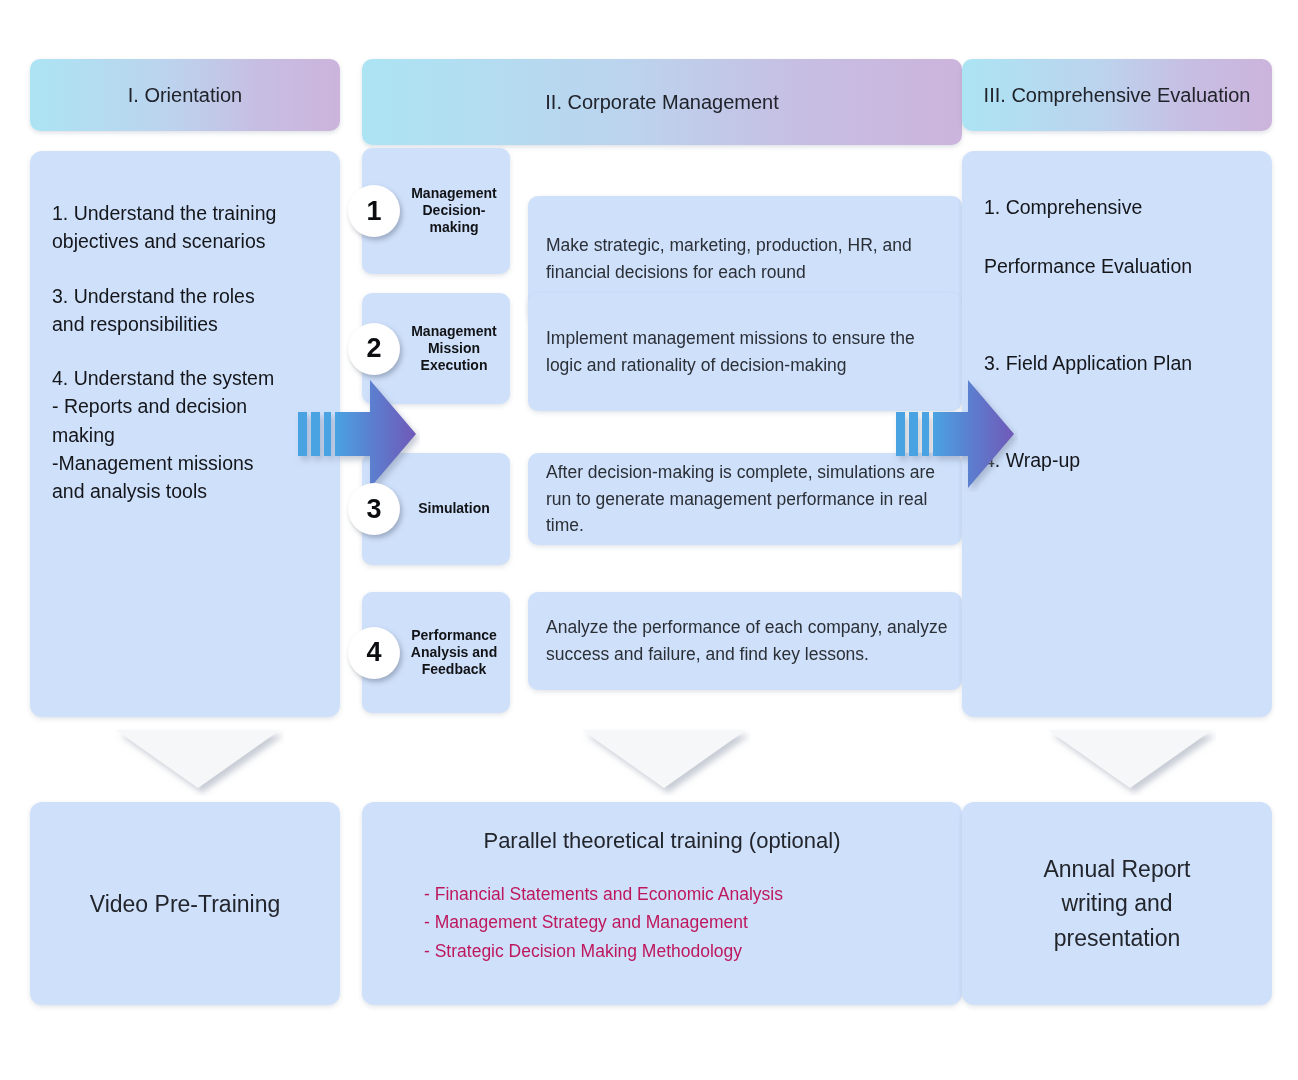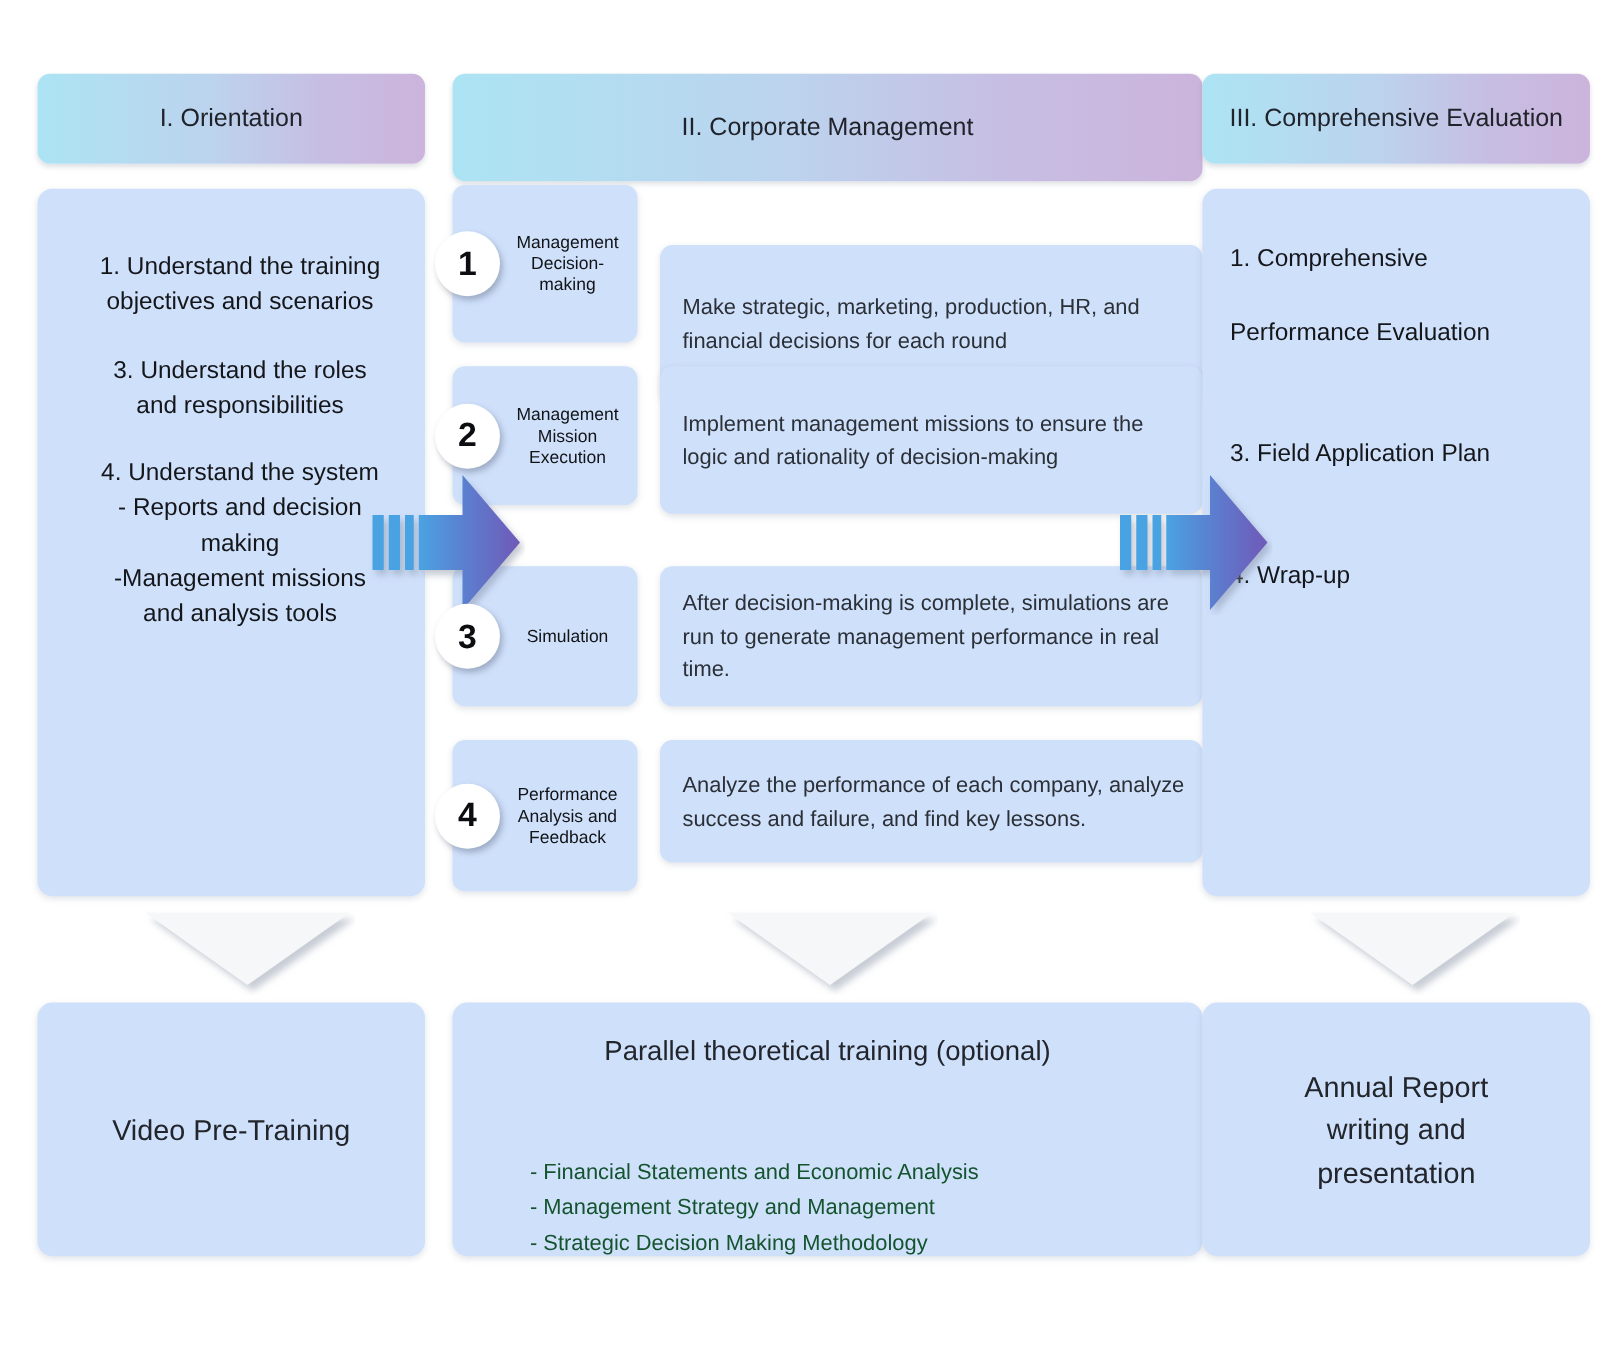--- a/index.html
+++ b/index.html
@@ -33,36 +33,36 @@
     box-shadow:0 2px 4px rgba(120,130,150,.25);
   }
 
   
   #col1-header{left:30px;top:59px;width:310px;height:72px;}
   #col1-body{left:30px;top:151px;width:310px;height:566px;}
   #col1-list{
     position:absolute;left:22px;top:48px;width:280px;
     font-size:19.5px;line-height:1.45;color:#14161a;
   }
-  #col1-list .item{margin-bottom:26px;white-space:pre-line;text-align:center;}
+  #col1-list .item{margin-bottom:26px;white-space:pre-line;}
   #col1-list .item:last-child{margin-bottom:0;}
 
   
   #col2-header{left:362px;top:59px;width:600px;height:86px;}
   .step-chip{
     position:absolute;left:362px;width:148px;
     background:#cfe0fb;border-radius:10px;
     box-shadow:0 2px 5px rgba(120,130,150,.22);
     box-sizing:border-box;
   }
   .step-chip .chip-label{
     position:absolute;left:44px;right:8px;top:50%;
     transform:translateY(-50%);
     text-align:center;
-    font-size:14px;font-weight:normal;line-height:1.22;
+    font-size:14px;font-weight:bold;line-height:1.22;
     color:#111316;white-space:pre-line;
   }
   .num-badge{
     position:absolute;left:-14px;top:50%;
     transform:translateY(-50%);
     width:52px;height:52px;border-radius:50%;
     background:#ffffff;
     box-shadow:2px 3px 5px rgba(80,90,110,.40);
     display:flex;align-items:center;justify-content:center;
     font-size:27px;font-weight:bold;color:#0c0d10;
@@ -101,21 +101,21 @@
     text-align:center;
     font-size:23px;line-height:1.5;color:#22252b;
     white-space:pre-line;
   }
   #bottom2-title{
     position:absolute;left:0;right:0;top:26px;
     text-align:center;font-size:22px;color:#22252b;
   }
   #bottom2-list{
     position:absolute;left:62px;top:78px;
-    font-size:17.5px;line-height:1.62;color:#14532d;margin-top:43px;
+    font-size:17.5px;line-height:1.62;color:#be185d;
   }
 
   
   .big-arrow{position:absolute;width:128px;height:116px;z-index:5;}
   #arrow1{left:292px;top:376px;}
   #arrow2{left:890px;top:376px;}
 
   
   .down-arrow{position:absolute;width:172px;height:72px;z-index:4;}
   #down1{left:112px;top:724px;}
@@ -162,21 +162,21 @@
 Execution</div>
   </div>
   <div class="desc-box" style="top:293px;height:118px;">
     <div class="desc-text">Implement management missions to ensure the logic and rationality of decision-making</div>
   </div>
 
   <div class="step-chip" style="top:453px;height:112px;">
     <div class="num-badge">3</div>
     <div class="chip-label">Simulation</div>
   </div>
-  <div class="desc-box" style="top:453px;height:112px;">
+  <div class="desc-box" style="top:453px;height:92px;">
     <div class="desc-text">After decision-making is complete, simulations are run to generate management performance in real time.</div>
   </div>
 
   <div class="step-chip" style="top:592px;height:121px;">
     <div class="num-badge">4</div>
     <div class="chip-label">Performance
 Analysis and
 Feedback</div>
   </div>
   <div class="desc-box" style="top:592px;height:98px;">

